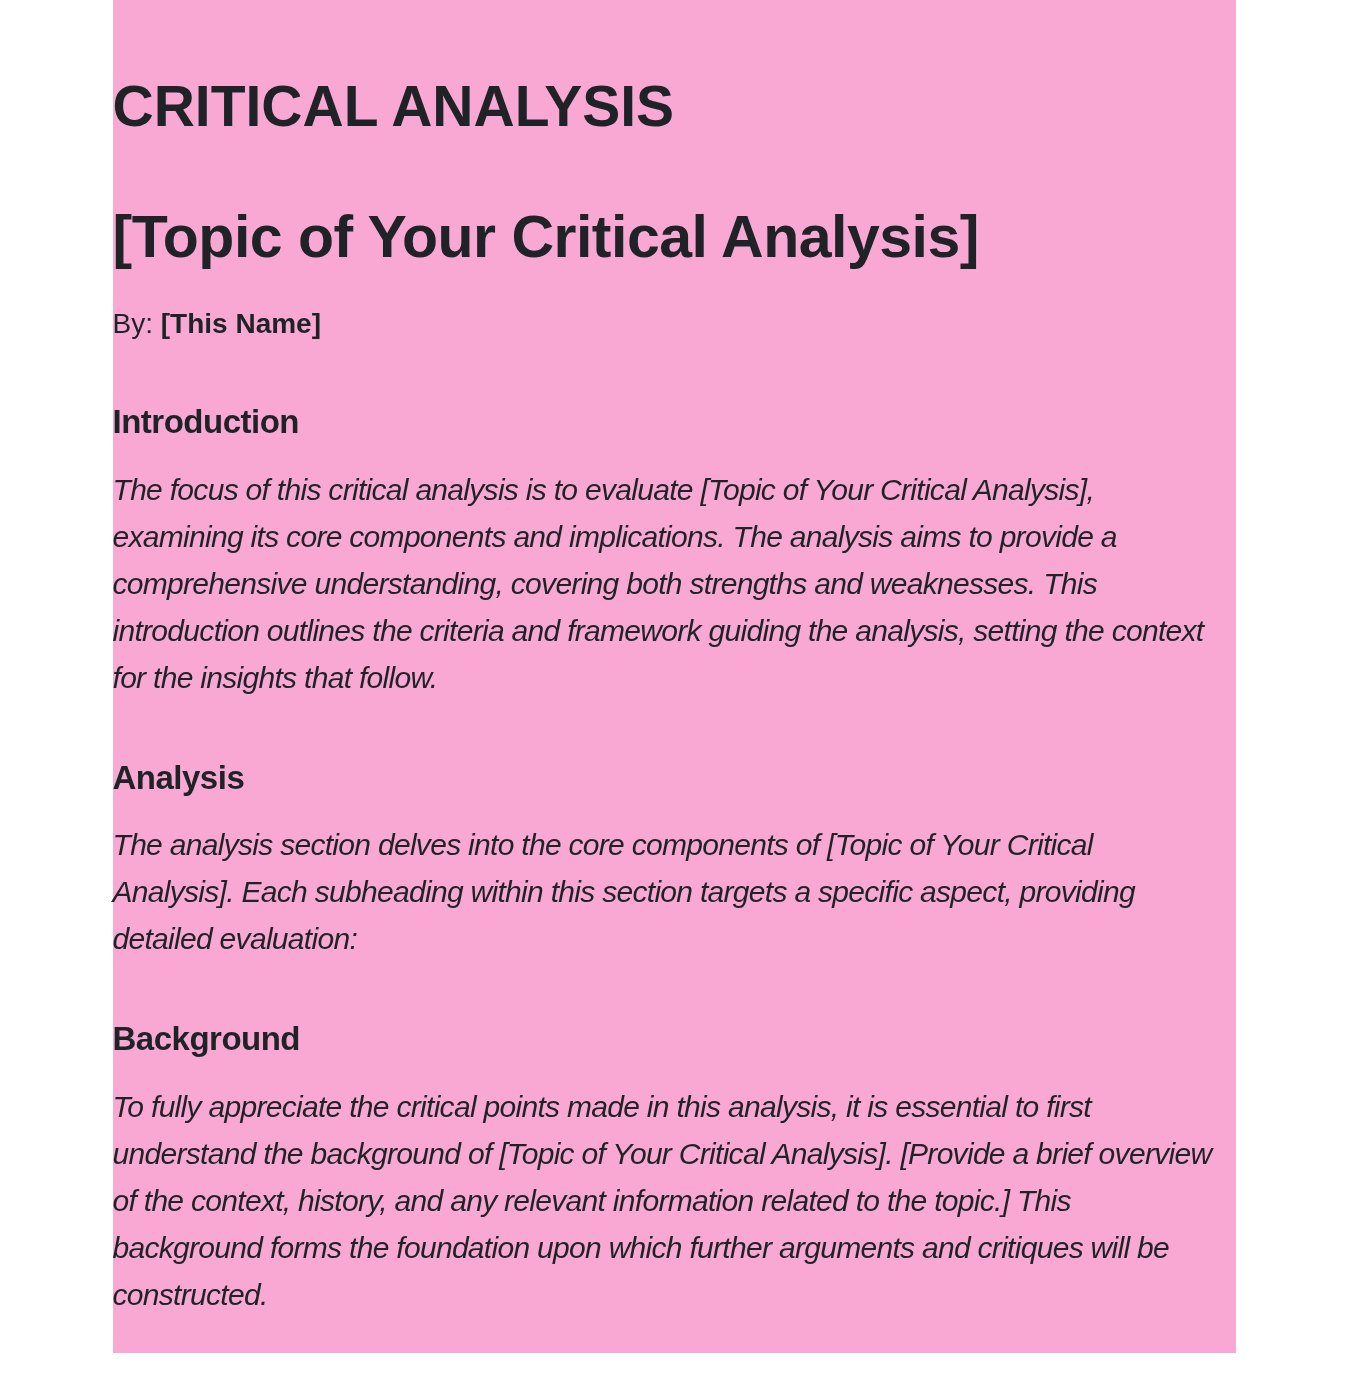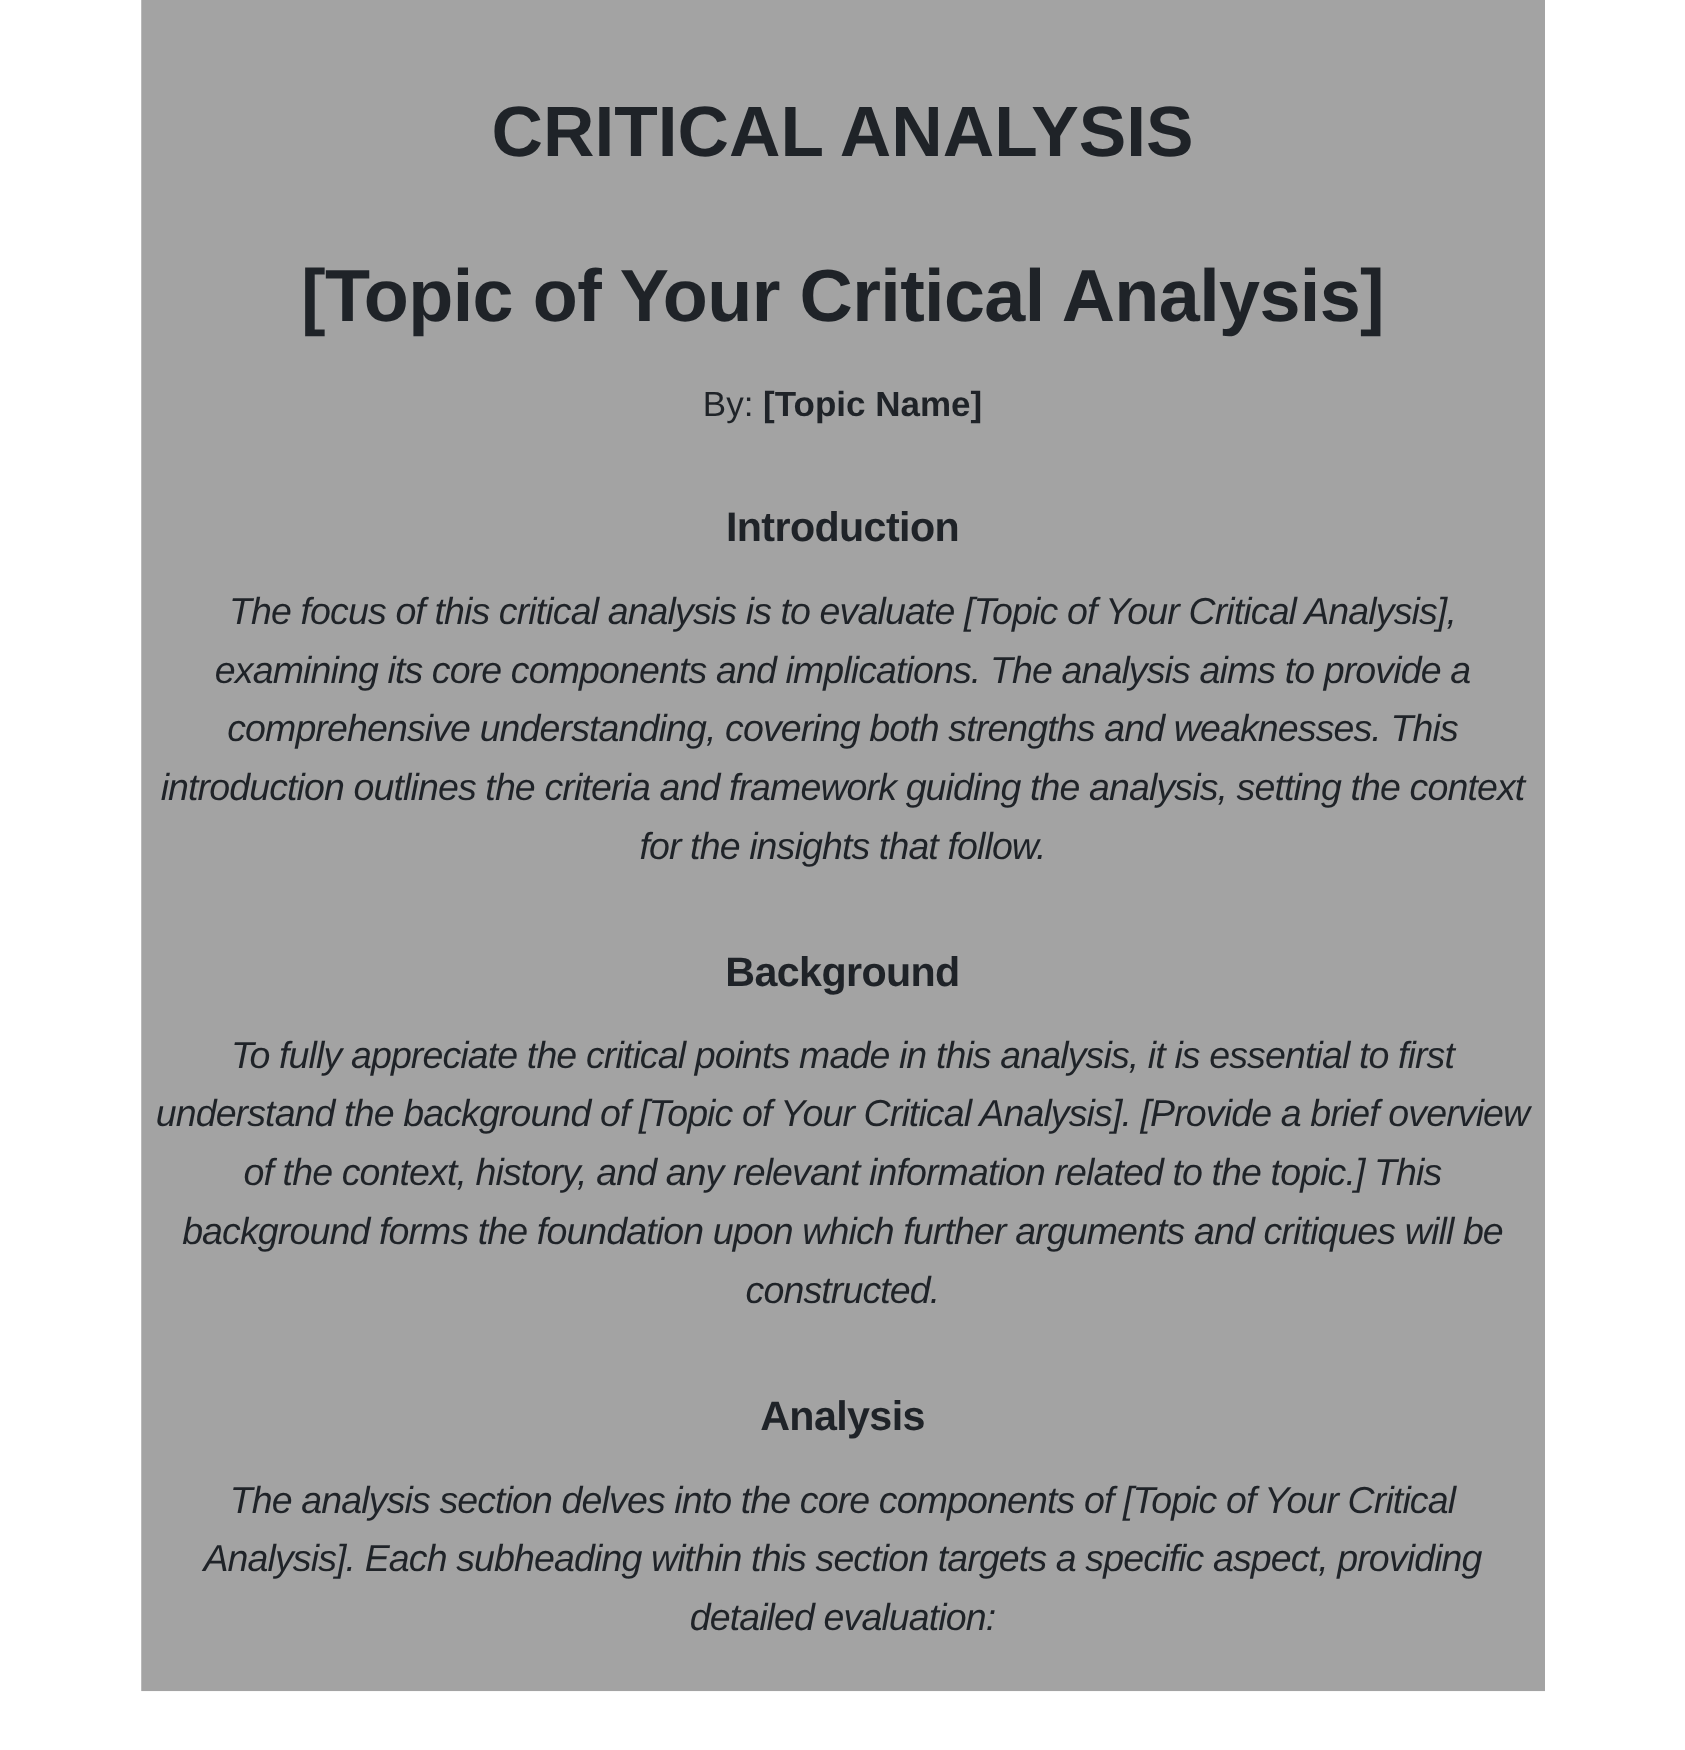--- a/index.html
+++ b/index.html
@@ -9,22 +9,21 @@
   }
   body {
     font-family: "Liberation Sans", "DejaVu Sans", sans-serif;
     color: #1f2328;
     -webkit-font-smoothing: antialiased;
   }
   .page {
     max-width: 1123px;
     margin: 0 auto;
     padding: 72px 0 35px 0;
-    background: #a3a3a3;
-    text-align: center;
+    background: #f9a8d4;
   }
   .kicker {
     font-size: 57px;
     font-weight: 700;
     line-height: 1.2;
     margin: 0;
     letter-spacing: 0;
   }
   .doc-title {
     font-size: 59px;
@@ -61,40 +60,40 @@
 </style>
 </head>
 <body>
 
 <div class="page">
 
   <h1 class="kicker">CRITICAL ANALYSIS</h1>
 
   <h1 class="doc-title">[Topic of Your Critical Analysis]</h1>
 
-  <p class="byline"><span>By:</span> <span class="author">[Topic Name]</span></p>
+  <p class="byline"><span>By:</span> <span class="author">[This Name]</span></p>
 
   <div>
     <h2 class="section-heading">Introduction</h2>
     <p class="section-body">The focus of this critical analysis is to evaluate [Topic of Your Critical Analysis],
 examining its core components and implications. The analysis aims to provide a
 comprehensive understanding, covering both strengths and weaknesses. This
 introduction outlines the criteria and framework guiding the analysis, setting the context
 for the insights that follow.</p>
   </div>
 
   <div>
+    <h2 class="section-heading">Analysis</h2>
+    <p class="section-body">The analysis section delves into the core components of [Topic of Your Critical
+Analysis]. Each subheading within this section targets a specific aspect, providing
+detailed evaluation:</p>
+  </div>
+
+  <div>
     <h2 class="section-heading">Background</h2>
     <p class="section-body">To fully appreciate the critical points made in this analysis, it is essential to first
 understand the background of [Topic of Your Critical Analysis]. [Provide a brief overview
 of the context, history, and any relevant information related to the topic.] This
 background forms the foundation upon which further arguments and critiques will be
 constructed.</p>
   </div>
 
-  <div>
-    <h2 class="section-heading">Analysis</h2>
-    <p class="section-body">The analysis section delves into the core components of [Topic of Your Critical
-Analysis]. Each subheading within this section targets a specific aspect, providing
-detailed evaluation:</p>
-  </div>
-
 </div>
 
 </body></html>

